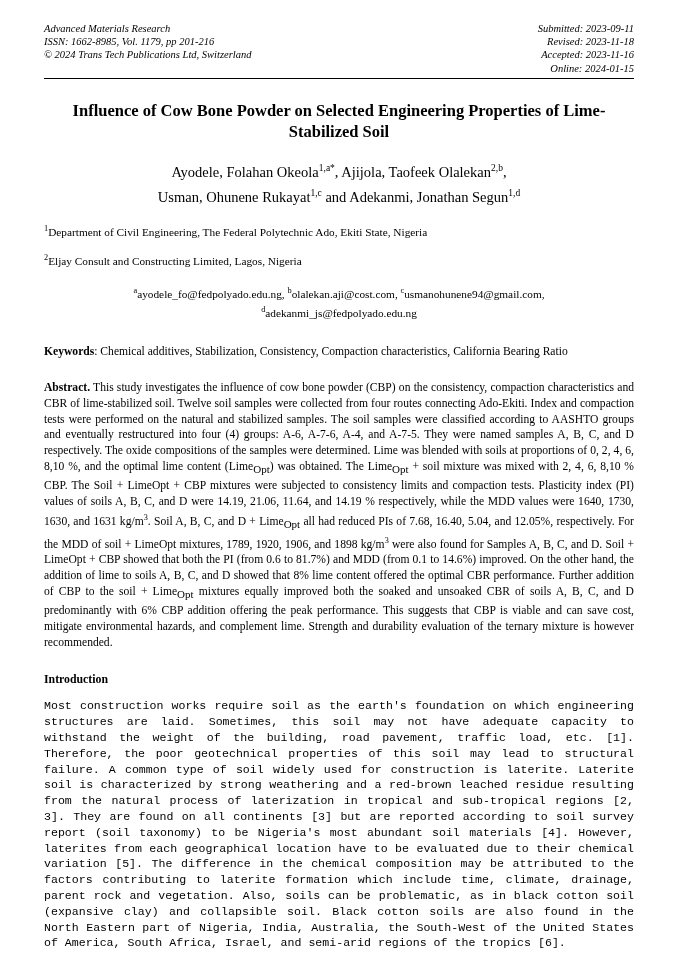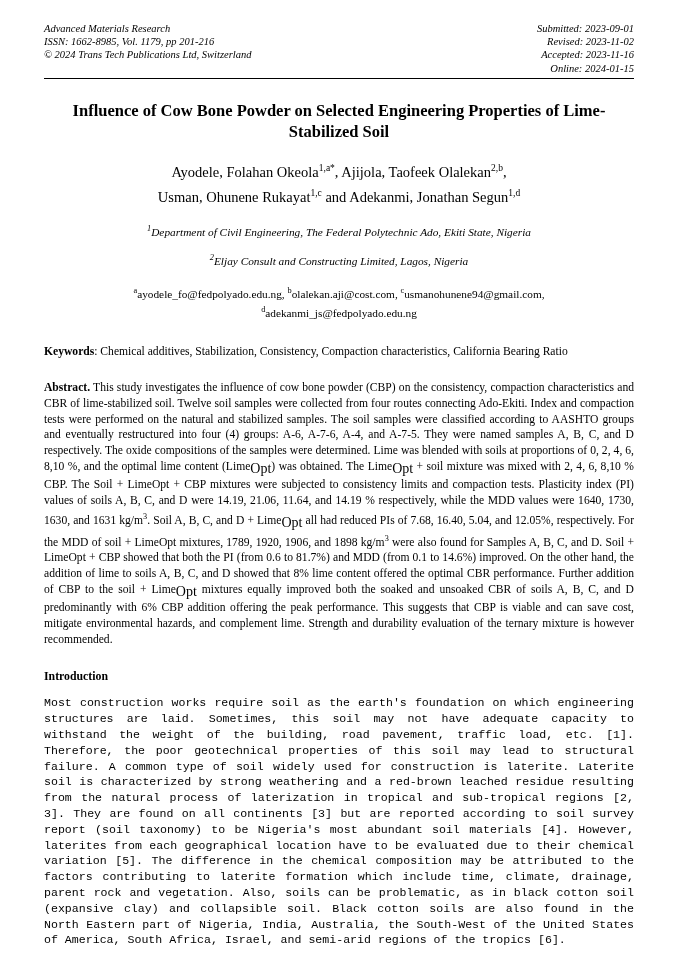--- a/index.html
+++ b/index.html
@@ -48,25 +48,23 @@
   
   .authors {
     text-align: center;
     font-size: 14.5px;
     line-height: 21px;
     margin-top: 16px;
   }
   .authors sup { font-size: 9.5px; }
 
   .affil {
-    text-align: center;
     font-size: 11.3px;
     line-height: 17px;
     margin-top: 13px;
-    font-style: italic;
   }
   .affil sup { font-size: 8.3px; }
   .affil.second { margin-top: 8px; }
 
   .emails {
     text-align: center;
     font-size: 11.3px;
     line-height: 16px;
     margin-top: 13px;
   }
@@ -83,21 +81,21 @@
 
   
   .abstract {
     font-size: 11.6px;
     line-height: 15.8px;
     margin-top: 21px;
     text-align: justify;
     text-justify: inter-word;
   }
   .abstract b { font-weight: bold; }
-  .abstract sub { font-size: 14px; }
+  .abstract sub { font-size: 11px; }
   .abstract sup { font-size: 8.2px; }
 
   
   .section-head {
     font-size: 11.8px;
     font-weight: bold;
     margin-top: 22px;
     margin-bottom: 8px;
   }
   .body-text {
@@ -114,22 +112,22 @@
 
 <div class="page">
 
   <div class="header">
     <div class="left">
       <div>Advanced Materials Research</div>
       <div>ISSN: 1662-8985, Vol. 1179, pp 201-216</div>
       <div>© 2024 Trans Tech Publications Ltd, Switzerland</div>
     </div>
     <div class="right">
-      <div>Submitted: 2023-09-01</div>
-      <div>Revised: 2023-11-02</div>
+      <div>Submitted: 2023-09-11</div>
+      <div>Revised: 2023-11-18</div>
       <div>Accepted: 2023-11-16</div>
       <div>Online: 2024-01-15</div>
     </div>
   </div>
 
   <div class="title">Influence of Cow Bone Powder on Selected Engineering Properties of Lime-Stabilized Soil</div>
 
   <div class="authors">
     <div>
       <span>Ayodele, Folahan Okeola</span><sup>1,a*</sup><span>, Ajijola, Taofeek Olalekan</span><sup>2,b</sup><span>,</span>

